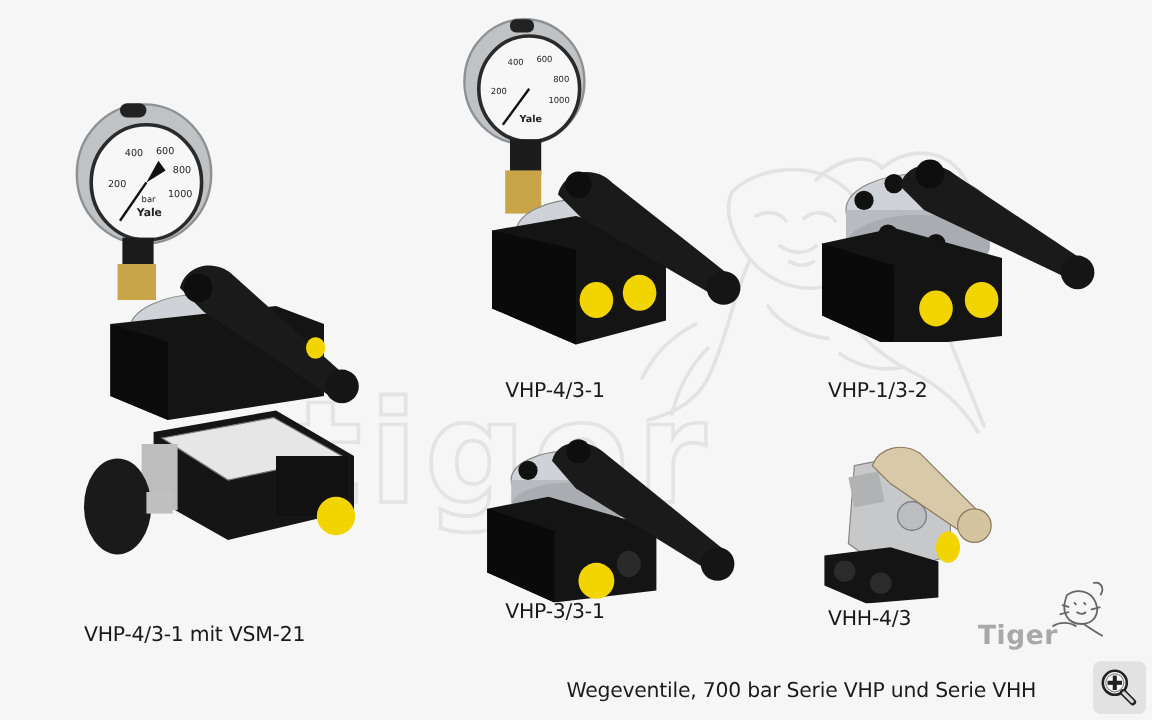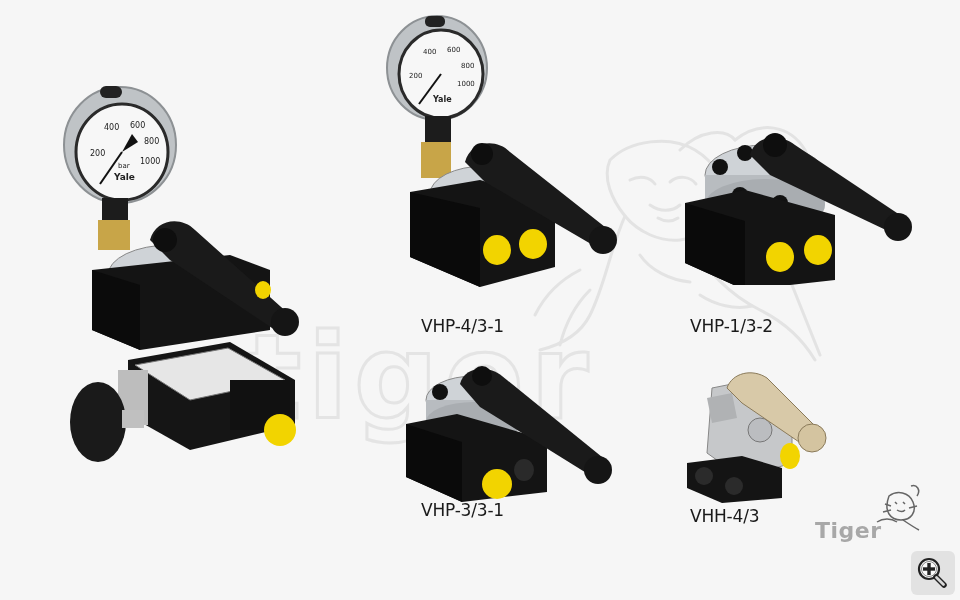--- a/index.html
+++ b/index.html
@@ -78,20 +78,21 @@
 
     <path d="M68 280 L170 262 L235 300 L235 345 L130 370 L68 335 Z" fill="#151515"></path>
     <path d="M75 285 L168 268 L225 300 L130 320 Z" fill="#e6e6e6" stroke="#777" stroke-width="1"></path>
     <rect x="58" y="290" width="30" height="55" fill="#bdbdbd"></rect>
     <rect x="170" y="300" width="60" height="50" fill="#111"></rect>
     <ellipse cx="220" cy="350" rx="16" ry="16" fill="#f2d400"></ellipse>
 
     <ellipse cx="38" cy="342" rx="28" ry="40" fill="#1a1a1a"></ellipse>
     <rect x="62" y="330" width="22" height="18" fill="#c0c0c0"></rect>
   </svg>
+  <div class="caption" style="left:70px;top:519px">VHP-4/3-1 mit VSM-21</div>
 
   <svg class="product" style="left:385px;top:12px;width:245px;height:285px" viewBox="0 0 245 285">
     <g>
       <ellipse cx="52" cy="56" rx="50" ry="52" fill="#bfc3c6" stroke="#8d9194" stroke-width="2"></ellipse>
       <ellipse cx="56" cy="62" rx="42" ry="44" fill="#f7f7f7" stroke="#2a2a2a" stroke-width="3"></ellipse>
       <rect x="40" y="4" width="20" height="11" rx="5" fill="#222"></rect>
       <line x1="56" y1="62" x2="34" y2="92" stroke="#111" stroke-width="2"></line>
       <text x="24" y="66" font-size="7" font-family="DejaVu Sans" fill="#222">200</text>
       <text x="38" y="42" font-size="7" font-family="DejaVu Sans" fill="#222">400</text>
       <text x="62" y="40" font-size="7" font-family="DejaVu Sans" fill="#222">600</text>
@@ -168,20 +169,21 @@
         <path d="M22 14 C30 8 42 10 46 20 C50 30 44 38 34 38 C24 38 16 30 22 14 Z"></path>
         <path d="M44 4 C50 2 54 8 50 14"></path>
         <path d="M10 40 C16 36 24 36 30 40 M36 38 C42 42 48 46 52 48"></path>
         <path d="M28 20 L30 22 M36 20 L38 22 M30 28 C33 30 36 30 38 28"></path>
         <path d="M24 24 L18 22 M24 28 L16 30 M42 26 L50 24"></path>
       </g>
     </svg>
     <div class="brand-word">Tiger</div>
   </div>
 
+  <div class="footer-caption">Wegeventile, 700 bar Serie VHP und Serie VHH</div>
 
   <div class="zoom-btn">
     <svg width="34" height="34" viewBox="0 0 34 34">
       <circle cx="13" cy="13" r="10" fill="#fafafa" stroke="#222" stroke-width="2.2"></circle>
       <circle cx="13" cy="13" r="7.5" fill="none" stroke="#888" stroke-width="1"></circle>
       <rect x="11.3" y="7" width="3.4" height="12" fill="#222"></rect>
       <rect x="7" y="11.3" width="12" height="3.4" fill="#222"></rect>
       <path d="M20 21 L28 29" stroke="#222" stroke-width="5.5" stroke-linecap="round"></path>
       <path d="M20.5 21.5 L27.5 28.5" stroke="#d8d8d8" stroke-width="2.8" stroke-linecap="round"></path>
     </svg>

